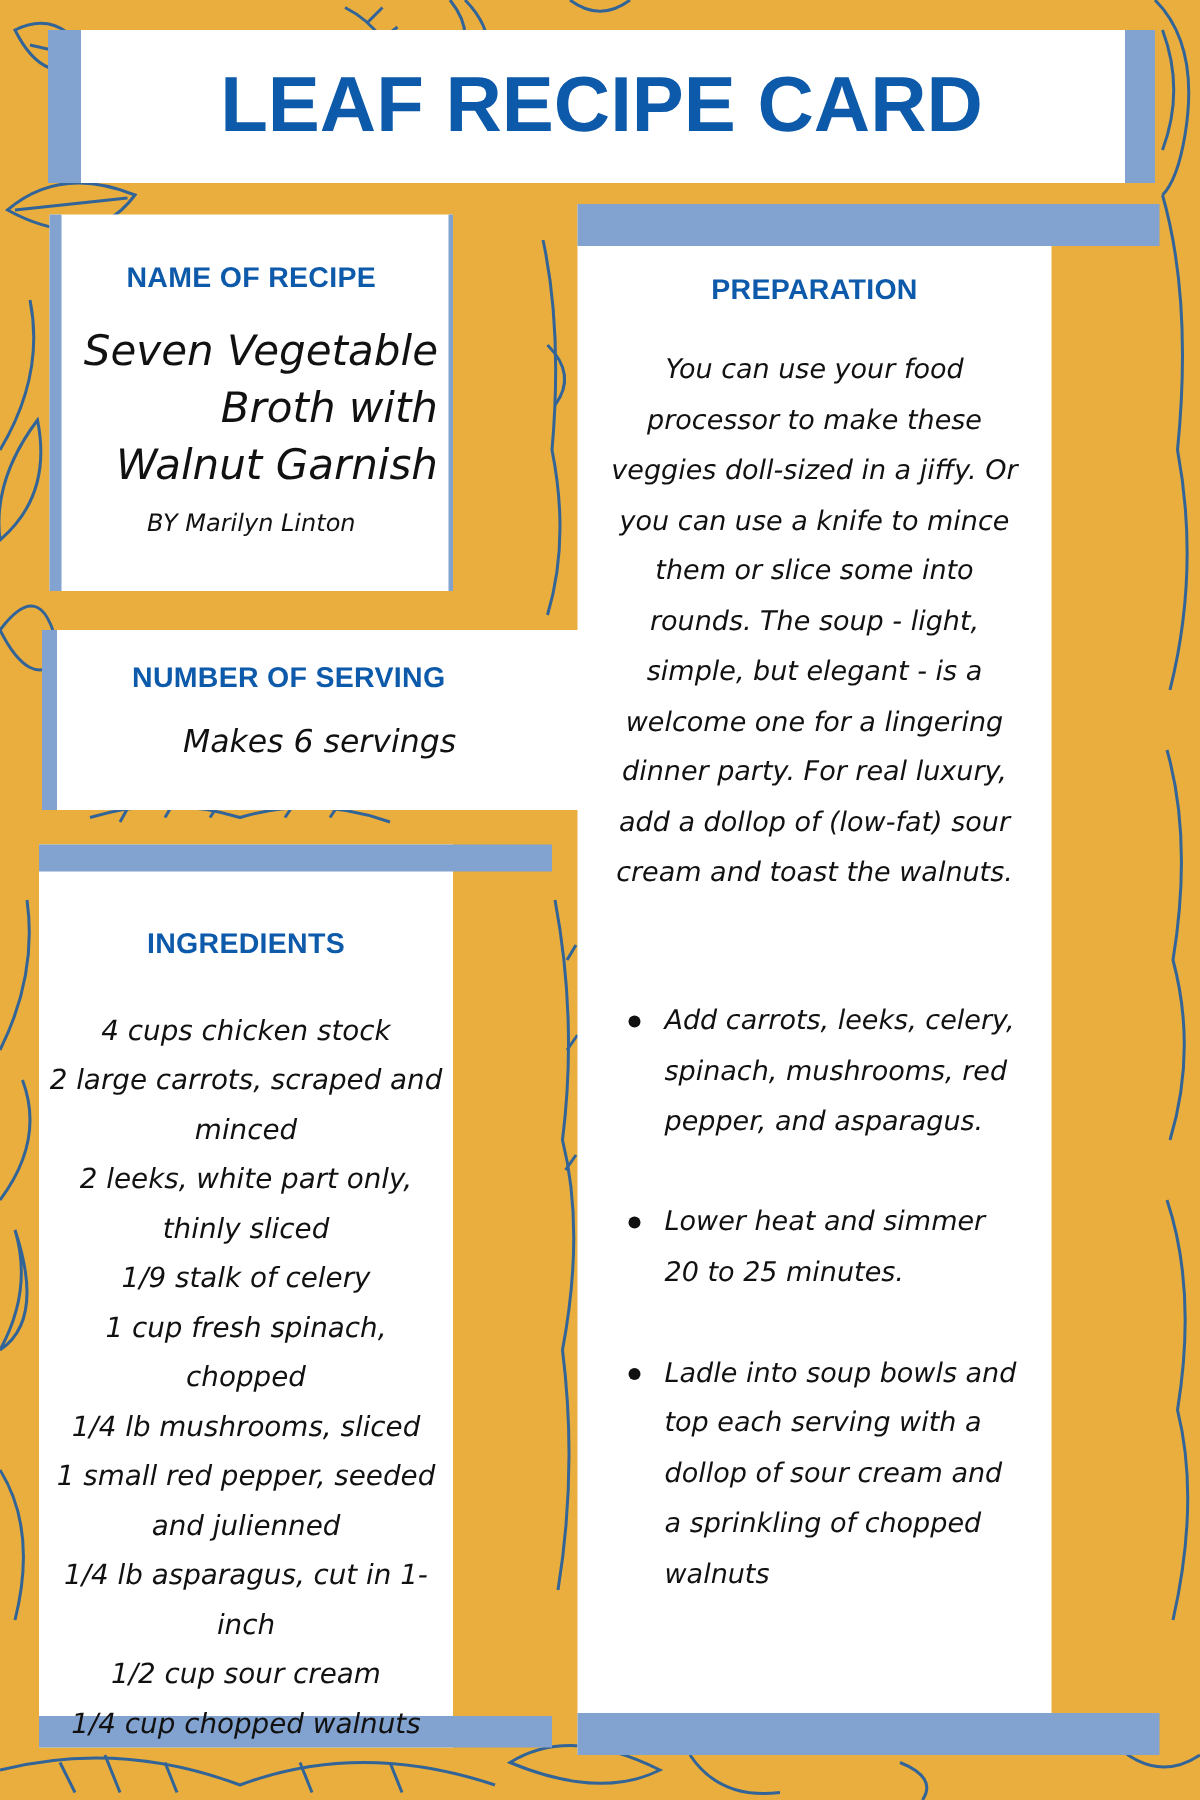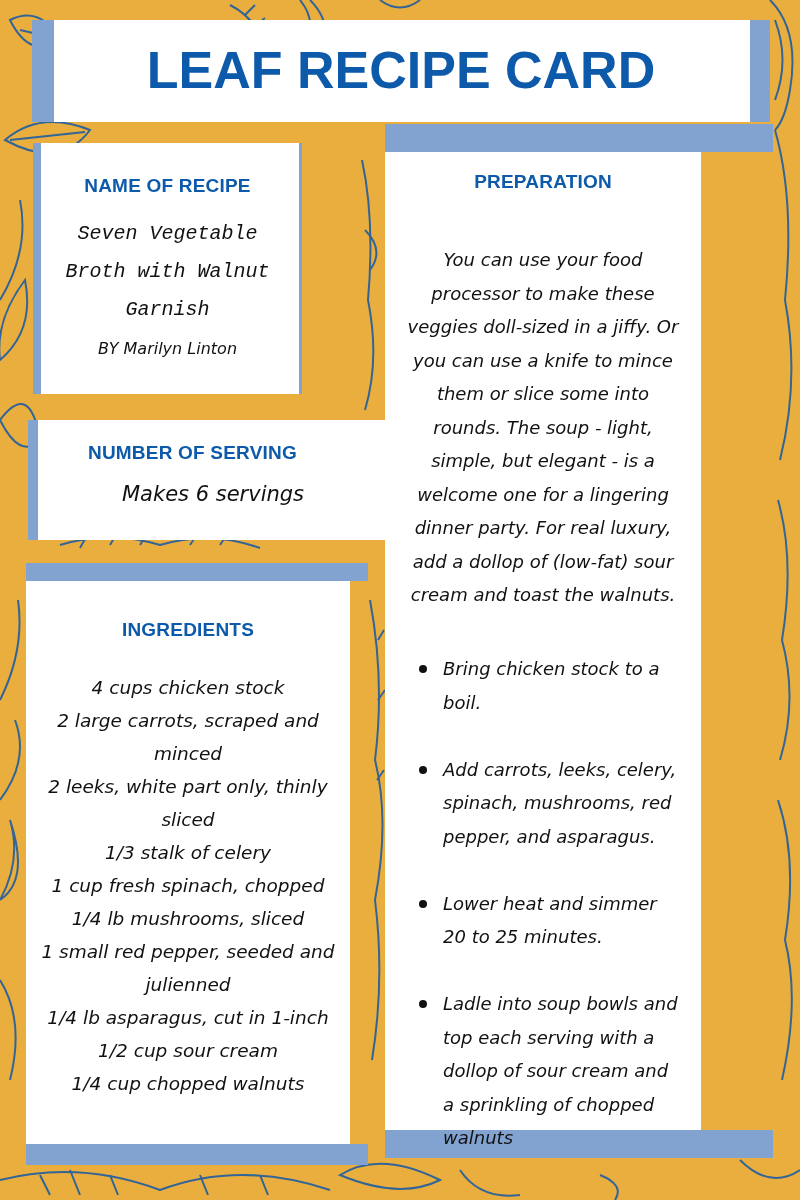--- a/index.html
+++ b/index.html
@@ -23,41 +23,41 @@
   
   #title-box { left: 32px; top: 20px; width: 738px; height: 102px; }
   #title-text {
     position: absolute; left: 0; right: 0; top: 20px; text-align: center;
     font-size: 52px; letter-spacing: 0px;
   }
   
   #name-card { left: 33px; top: 143px; width: 269px; height: 251px; }
   #name-card .heading { position: absolute; left: 0; right: 0; top: 32px; text-align: center; font-size: 19px; }
   #recipe-name {
-    position: absolute; left: 10px; right: 10px; top: 72px; text-align: center;
-    font-size: 20px; line-height: 38px; font-family: Liberation Mono, monospace;
+    position: absolute; left: 10px; right: 10px; top: 72px; text-align: right;
+    font-size: 28px; line-height: 38px;
   }
   #recipe-author { position: absolute; left: 0; right: 0; top: 196px; text-align: center; font-size: 16px; }
   
   #serving-card { left: 28px; top: 420px; width: 371px; height: 120px; }
   #serving-card .heading { position: absolute; left: 60px; top: 22px; font-size: 19px; }
   #serving-value { position: absolute; left: 70px; top: 62px; font-size: 21px; margin-left: 24px; }
   
-  #ingredients-card { left: 26px; top: 563px; width: 324px; height: 602px; }
+  #ingredients-card { left: 26px; top: 563px; width: 276px; height: 602px; }
   #ingredients-card .heading { position: absolute; left: 0; right: 0; top: 56px; text-align: center; font-size: 19px; }
   #ingredients-list {
     position: absolute; left: 6px; right: 6px; top: 108px; margin: 0; padding: 0;
     list-style: none; text-align: center; font-size: 18.5px; line-height: 33px;
   }
   
-  #prep-card { left: 385px; top: 124px; width: 316px; height: 1034px; }
+  #prep-card { left: 385px; top: 136px; width: 316px; height: 1034px; }
   #prep-card .heading { position: absolute; left: 0; right: 0; top: 47px; text-align: center; font-size: 19px; }
   #prep-intro {
     position: absolute; left: 20px; right: 20px; top: 94px; text-align: center;
-    font-size: 18px; line-height: 33.5px; margin-top: 25px;
+    font-size: 18px; line-height: 33.5px;
   }
   #directions-label { position: absolute; left: 0; right: 0; top: 464px; text-align: center; font-size: 18px; }
   #directions-list {
     position: absolute; left: 32px; right: 20px; top: 528px; margin: 0; padding: 0;
     list-style: none; font-size: 18px; line-height: 33.5px;
   }
   #directions-list li { position: relative; padding-left: 26px; margin-bottom: 33.5px; }
   #directions-list li::before {
     content: ""; position: absolute; left: 2px; top: 13px; width: 8px; height: 8px;
     border-radius: 50%; background: #111;
@@ -125,34 +125,33 @@
 </div>
 
 <div class="card" id="ingredients-card">
   <div class="strip" style="left:0;top:0;width:342px;height:18px;"></div>
   <div class="strip" style="left:0;bottom:0;width:342px;height:21px;"></div>
   <div class="heading">INGREDIENTS</div>
   <ul id="ingredients-list" class="hand">
     <li>4 cups chicken stock</li>
     <li>2 large carrots, scraped and minced</li>
     <li>2 leeks, white part only, thinly sliced</li>
-    <li>1/3 stalk of celery</li>
+    <li>1/9 stalk of celery</li>
     <li>1 cup fresh spinach, chopped</li>
     <li>1/4 lb mushrooms, sliced</li>
     <li>1 small red pepper, seeded and julienned</li>
     <li>1/4 lb asparagus, cut in 1-inch</li>
     <li>1/2 cup sour cream</li>
     <li>1/4 cup chopped walnuts</li>
   </ul>
 </div>
 
 <div class="card" id="prep-card">
   <div class="strip" style="left:0;top:0;width:388px;height:28px;"></div>
   <div class="strip" style="left:0;bottom:0;width:388px;height:28px;"></div>
   <div class="heading">PREPARATION</div>
   <div id="prep-intro" class="hand">You can use your food processor to make these veggies doll-sized in a jiffy. Or you can use a knife to mince them or slice some into rounds. The soup - light, simple, but elegant - is a welcome one for a lingering dinner party. For real luxury, add a dollop of (low-fat) sour cream and toast the walnuts.</div>
   <ul id="directions-list" class="hand">
-    <li>Bring chicken stock to a boil.</li>
     <li>Add carrots, leeks, celery, spinach, mushrooms, red pepper, and asparagus.</li>
     <li>Lower heat and simmer 20 to 25 minutes.</li>
     <li>Ladle into soup bowls and top each serving with a dollop of sour cream and a sprinkling of chopped walnuts</li>
   </ul>
 </div>
 
 </body></html>

